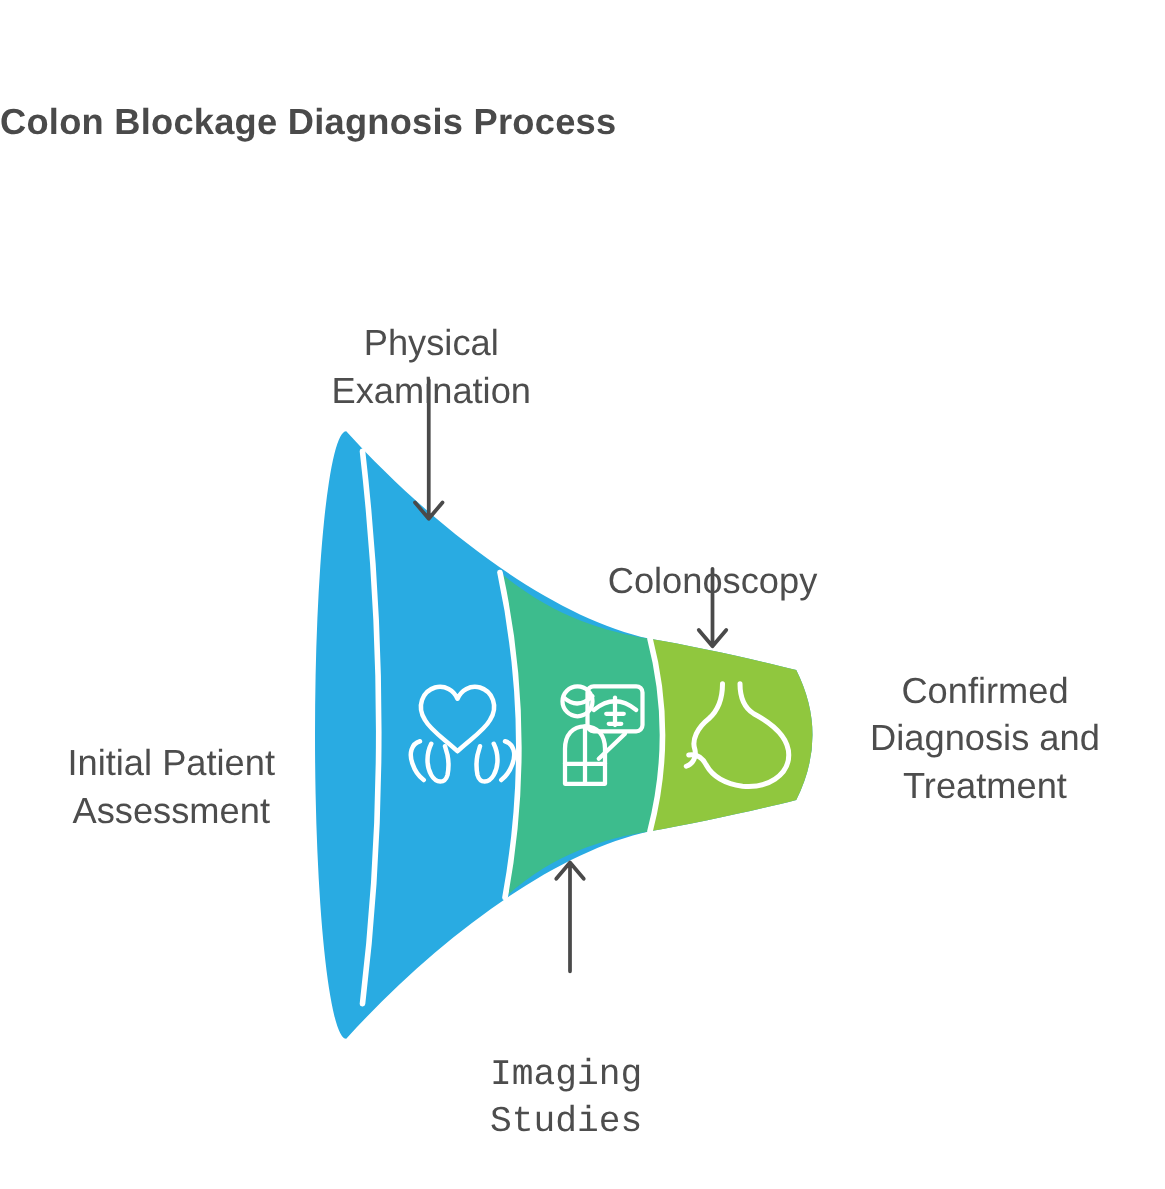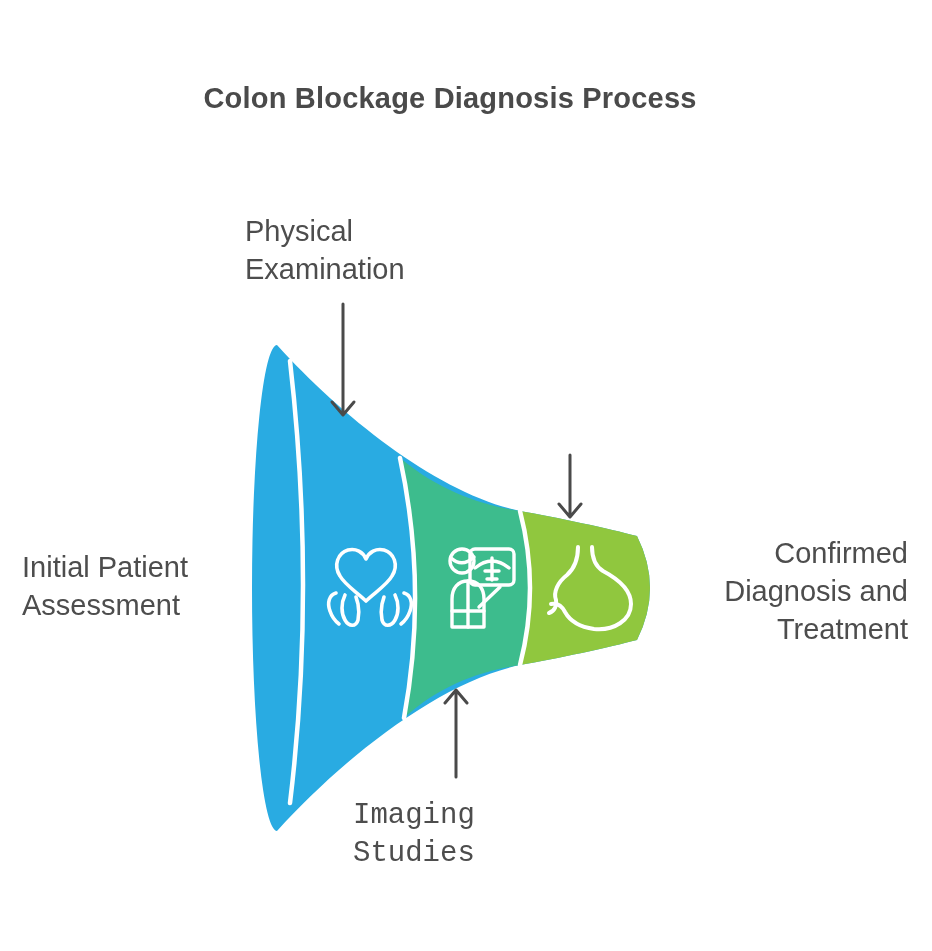--- a/index.html
+++ b/index.html
@@ -7,36 +7,36 @@
     width:932px;height:951px;
     background:#ffffff;
     font-family:"Liberation Sans",sans-serif;
     position:relative;
     overflow:hidden;
   }
   .stage{position:absolute;inset:0;}
   .page-title{
     position:absolute;
     left:0;top:79px;width:900px;
-    text-align:center;
+    text-align:left;
     font-size:29px;font-weight:700;
     color:#4a4a4a;
     letter-spacing:0.2px;
     line-height:38px;
     white-space:pre-line;
   }
   .label{
     position:absolute;
     font-size:29px;font-weight:400;
     color:#4d4d4d;
     line-height:38px;
     white-space:pre-line;
   }
-  .label.center{text-align:left;}
-  .label.left{text-align:right;}
+  .label.center{text-align:center;margin-top:44px;}
+  .label.left{text-align:center;}
   #label-initial{left:22px;top:548px;width:230px;}
   #label-physical{left:245px;top:212px;width:200px;}
   #label-colonoscopy{left:460px;top:402px;width:220px;}
   #label-imaging{left:353px;top:797px;width:200px;font-family:Liberation Mono, monospace;}
   #label-confirmed{left:668px;top:534px;width:240px;}
   svg{position:absolute;left:0;top:0;}
 </style>
 </head>
 <body>
 
@@ -133,20 +133,21 @@
   </svg>
 
   <div class="page-title">Colon Blockage Diagnosis Process</div>
 
   <div class="label center" id="label-initial">Initial Patient
 Assessment</div>
 
   <div class="label center" id="label-physical">Physical
 Examination</div>
 
+  <div class="label center" id="label-colonoscopy">Colonoscopy</div>
 
   <div class="label center" id="label-imaging">Imaging
 Studies</div>
 
   <div class="label left" id="label-confirmed">Confirmed
 Diagnosis and
 Treatment</div>
 </div>
 
 </body></html>

